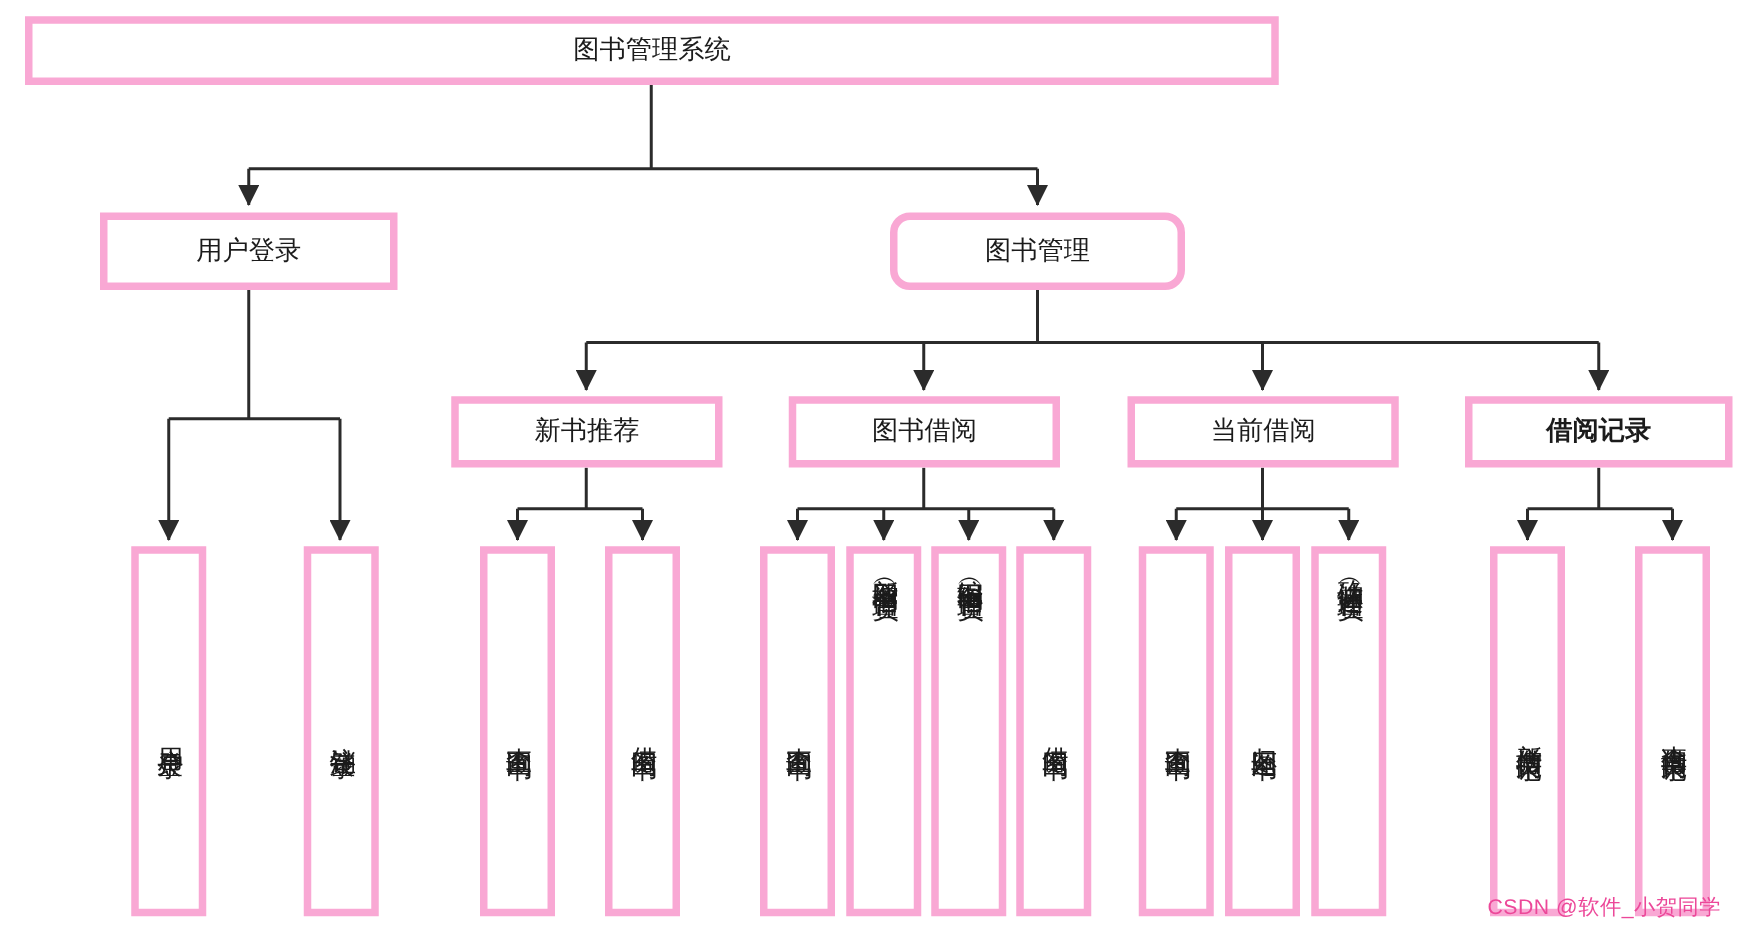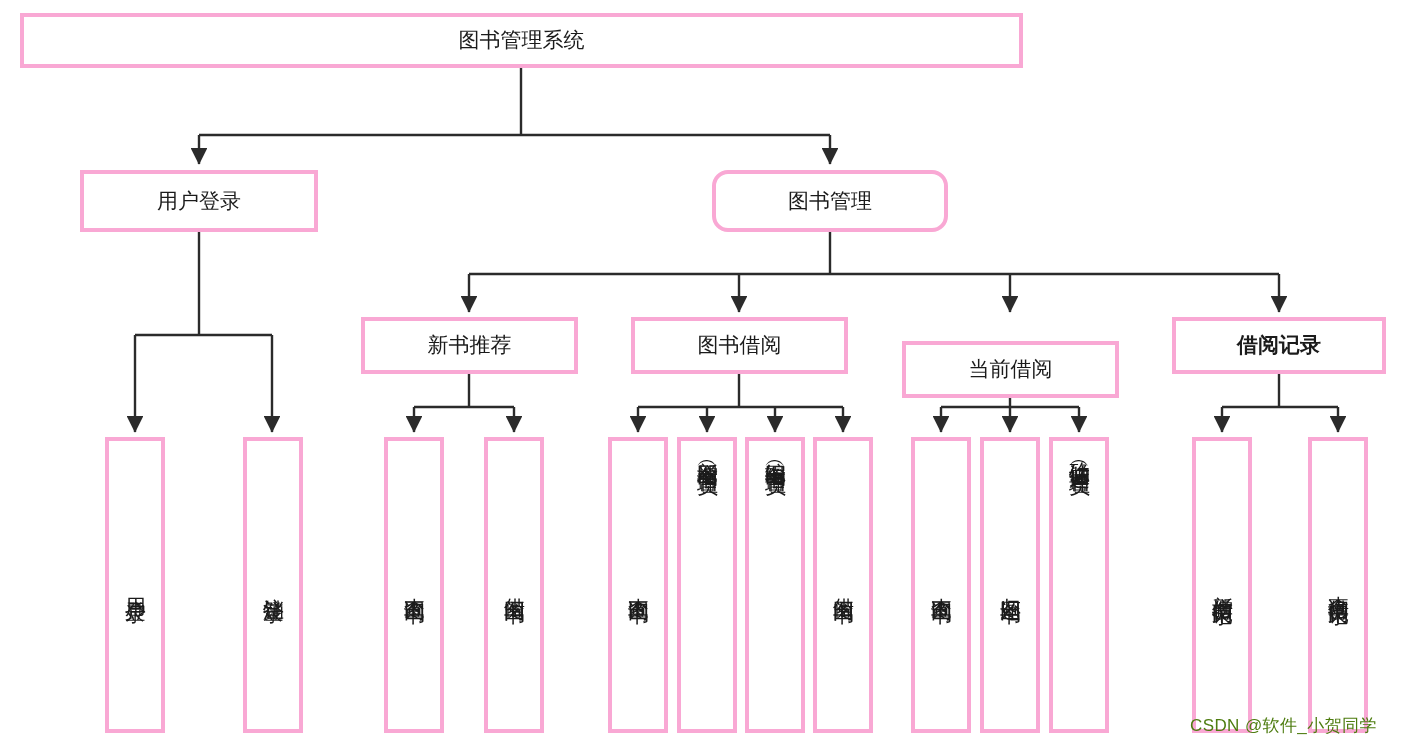--- a/index.html
+++ b/index.html
@@ -25,21 +25,21 @@
     top: 0;
     left: 0;
     width: 1405px;
     height: 747px;
     pointer-events: none;
   }
   .node {
     position: absolute;
     box-sizing: border-box;
     background: #ffffff;
-    border: 4px solid #f9a8d4;
+    border: 6px solid #f9a8d4;
     display: flex;
     align-items: center;
     justify-content: center;
     overflow: hidden;
   }
   .node .label {
     color: #1b1b1b;
     text-align: center;
     line-height: 1.18;
     white-space: nowrap;
@@ -61,21 +61,21 @@
   }
   .node.vertical.centered {
     align-items: center;
     padding-top: 0;
   }
   .watermark {
     position: absolute;
     left: 1190px;
     top: 714px;
     font-size: 17px;
-    color: #4d7c0f;
+    color: #ec4899;
     white-space: nowrap;
     letter-spacing: 0.4px;
   }
 </style>
 </head>
 <body>
 
 <div id="diagram-root">
 
   <svg class="edges" viewBox="0 0 1405 747">
@@ -142,21 +142,21 @@
   </div>
 
   <div class="node horizontal" style="left:631px; top:317px; width:217px; height:57px;">
     <span class="label">图书借阅</span>
   </div>
 
   <div class="node horizontal" style="left:361px; top:317px; width:217px; height:57px;">
     <span class="label">新书推荐</span>
   </div>
 
-  <div class="node horizontal" style="left:902px; top:317px; width:217px; height:57px;margin-top:24px;">
+  <div class="node horizontal" style="left:902px; top:317px; width:217px; height:57px;">
     <span class="label">当前借阅</span>
   </div>
 
   <div class="node horizontal" style="left:1172px; top:317px; width:214px; height:57px;font-weight:bold;">
     <span class="label">借阅记录</span>
   </div>
 
   <div class="node vertical centered" style="left:105px; top:437px; width:60px; height:296px;">
     <span class="label">用户登录</span>
   </div>

